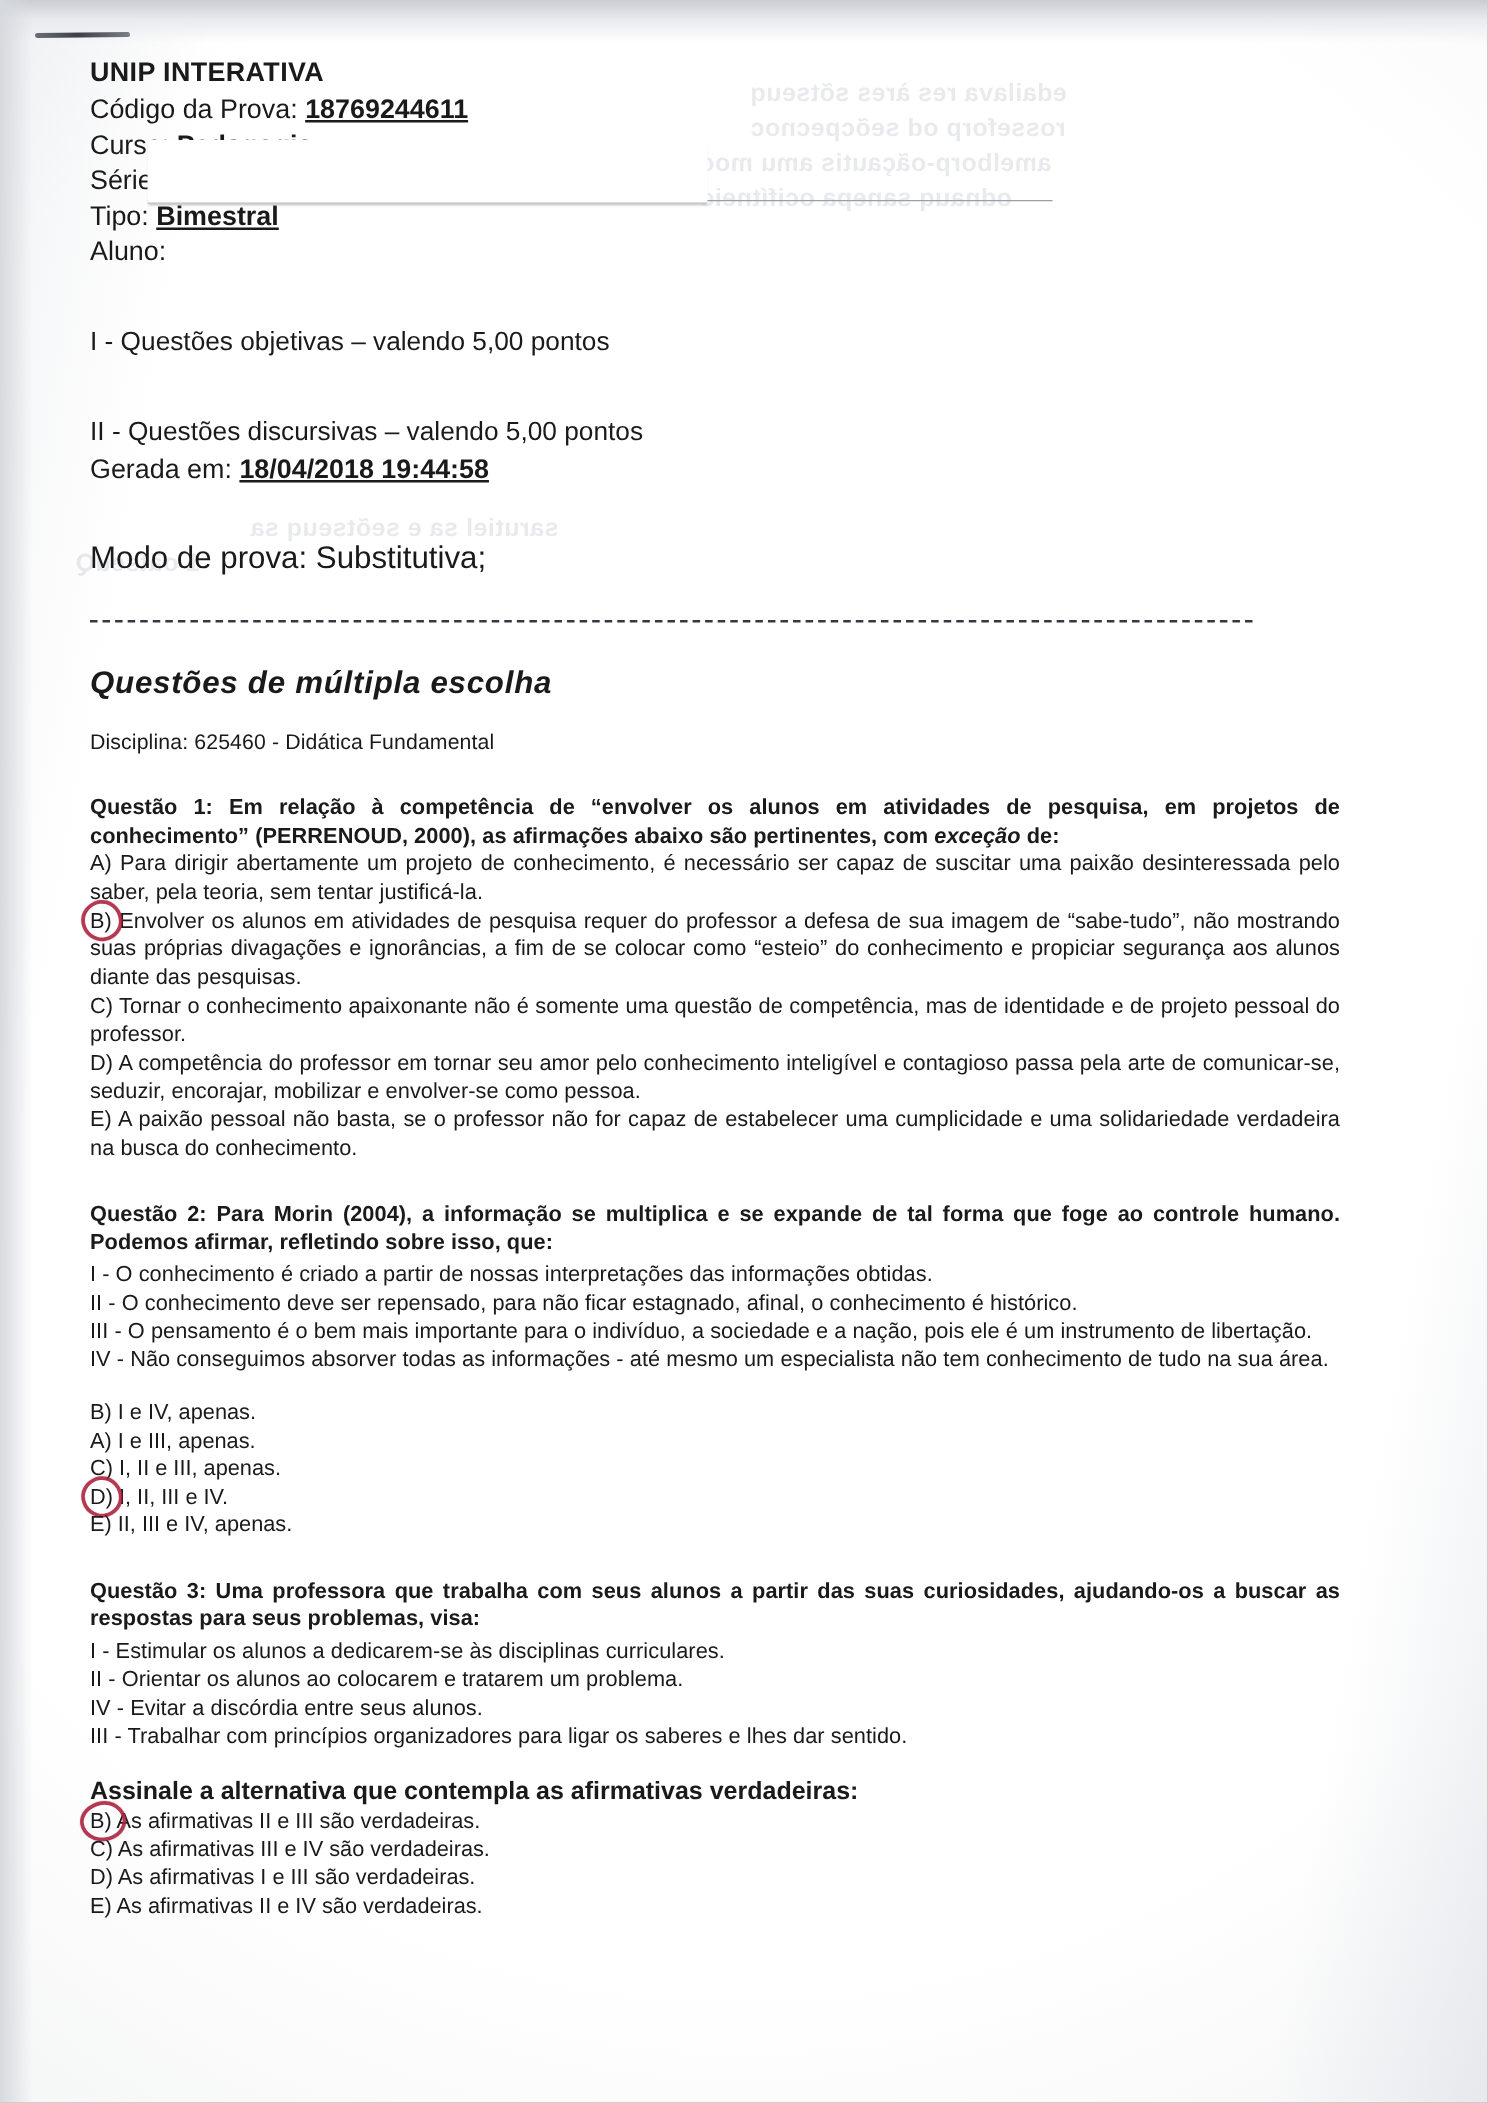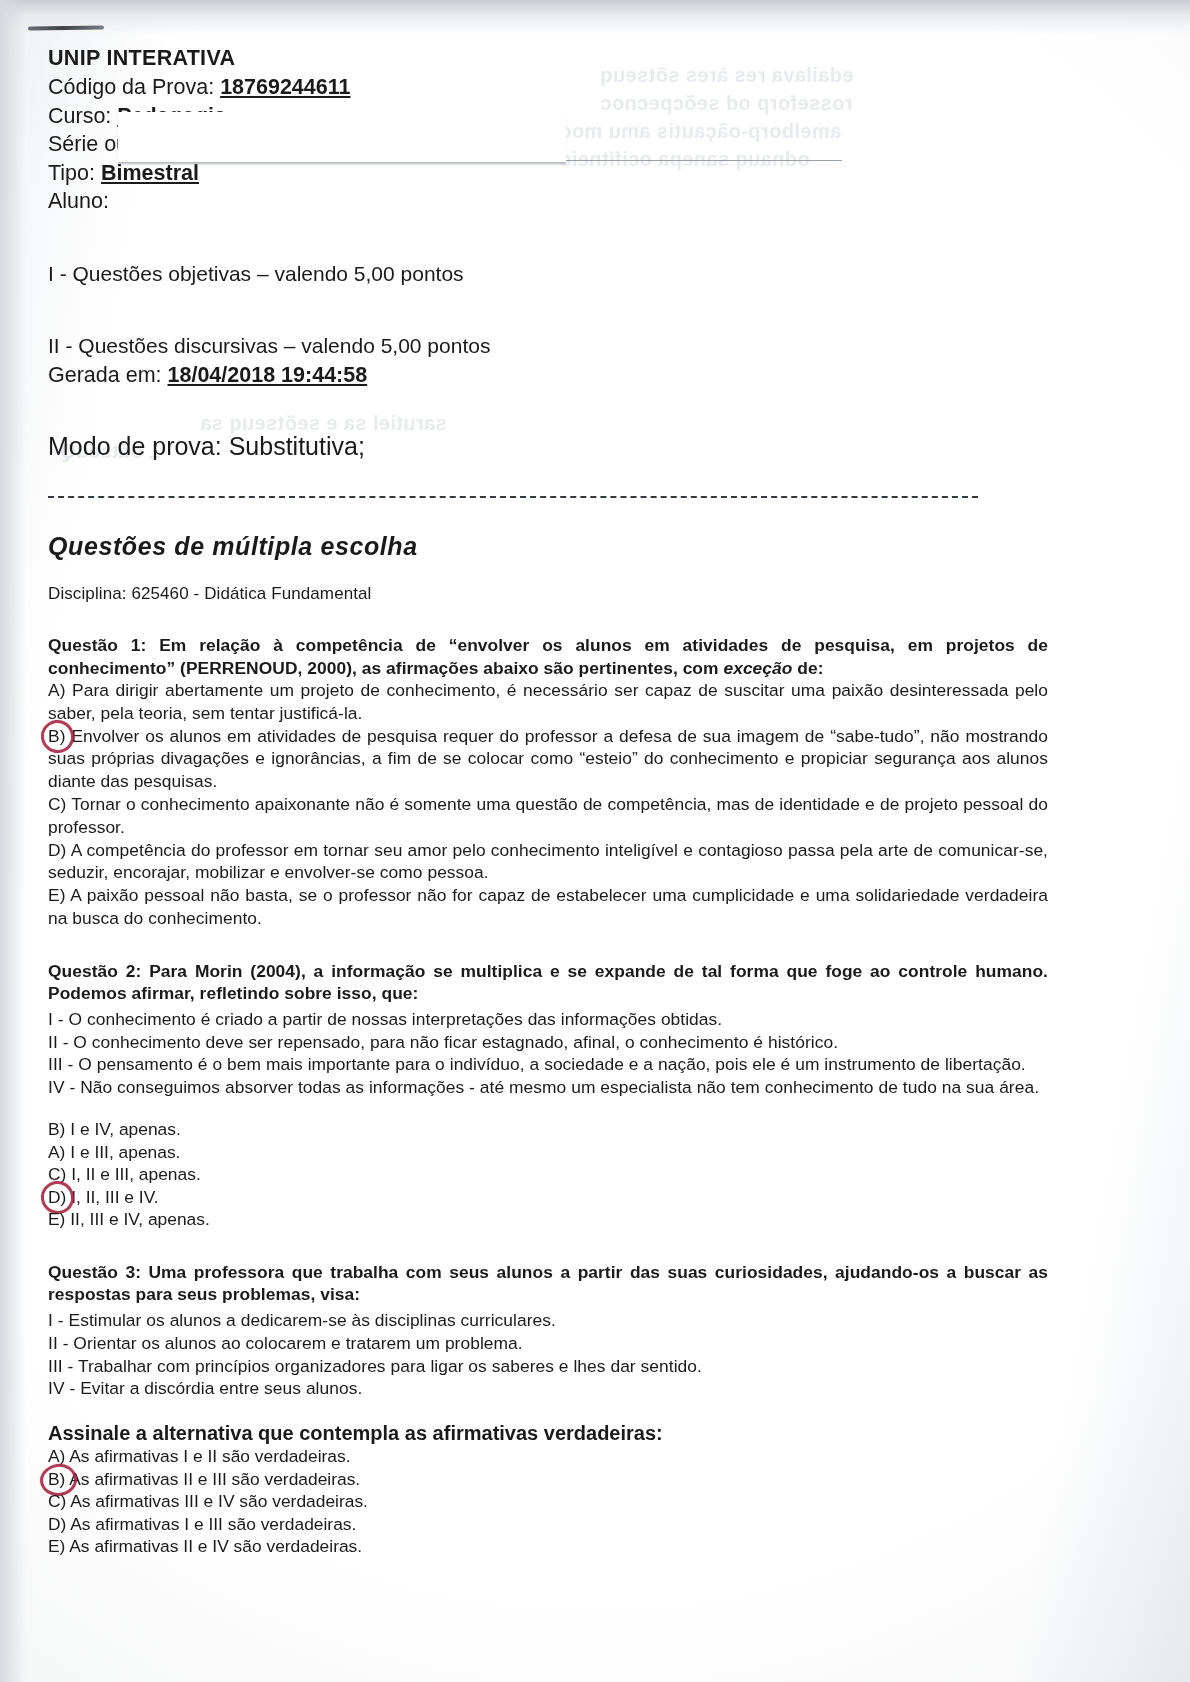--- a/index.html
+++ b/index.html
@@ -51,21 +51,21 @@
   }
   .scan-edge-left {
     position: absolute;
     left: 0; top: 0;
     width: 26px; height: 100%;
     background: linear-gradient(90deg, #d6d9de 0%, rgba(255,255,255,0) 100%);
     pointer-events: none;
   }
   .content {
     position: absolute;
-    left: 48px;
+    left: 72px;
     top: 44px;
     width: 1000px;
   }
   
   .hdr-line {
     font-size: 21.5px;
     line-height: 28.5px;
     white-space: nowrap;
   }
   .hdr-line .lbl { font-weight: normal; }
@@ -317,31 +317,27 @@
     </div>
 
     <div class="question">
       <div class="q-stem">
         <span>Questão 3:</span><span> Uma professora que trabalha com seus alunos a partir das suas curiosidades, ajudando-os a buscar as respostas para seus problemas, visa:</span>
       </div>
 
       <div class="roman-list">
         <div class="roman">I - Estimular os alunos a dedicarem-se às disciplinas curriculares.</div>
         <div class="roman">II - Orientar os alunos ao colocarem e tratarem um problema.</div>
+        <div class="roman">IV - Evitar a discórdia entre seus alunos.</div>
         <div class="roman">III - Trabalhar com princípios organizadores para ligar os saberes e lhes dar sentido.</div>
-        <div class="roman">IV - Evitar a discórdia entre seus alunos.</div>
       </div>
 
       <div class="assinale">Assinale a alternativa que contempla as afirmativas verdadeiras:</div>
 
       <div>
-        <div class="short-opt">
-          <span class="mark-wrap"><span>A)</span></span>
-          <span>As afirmativas I e II são verdadeiras.</span>
-        </div>
         <div class="short-opt">
           <span class="mark-wrap"><span class="redcircle wide"></span><span>B)</span></span>
           <span>As afirmativas II e III são verdadeiras.</span>
         </div>
         <div class="short-opt">
           <span class="mark-wrap"><span>C)</span></span>
           <span>As afirmativas III e IV são verdadeiras.</span>
         </div>
         <div class="short-opt">
           <span class="mark-wrap"><span>D)</span></span>

